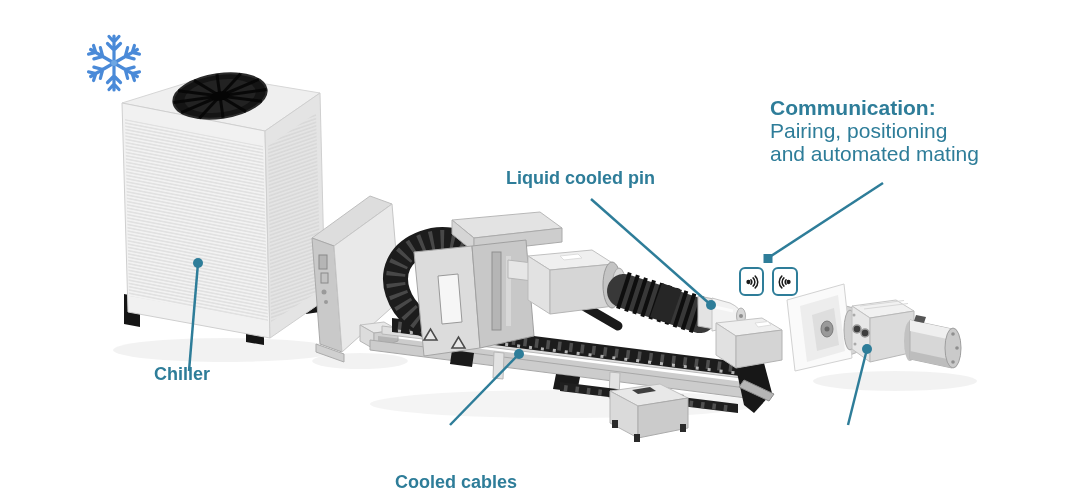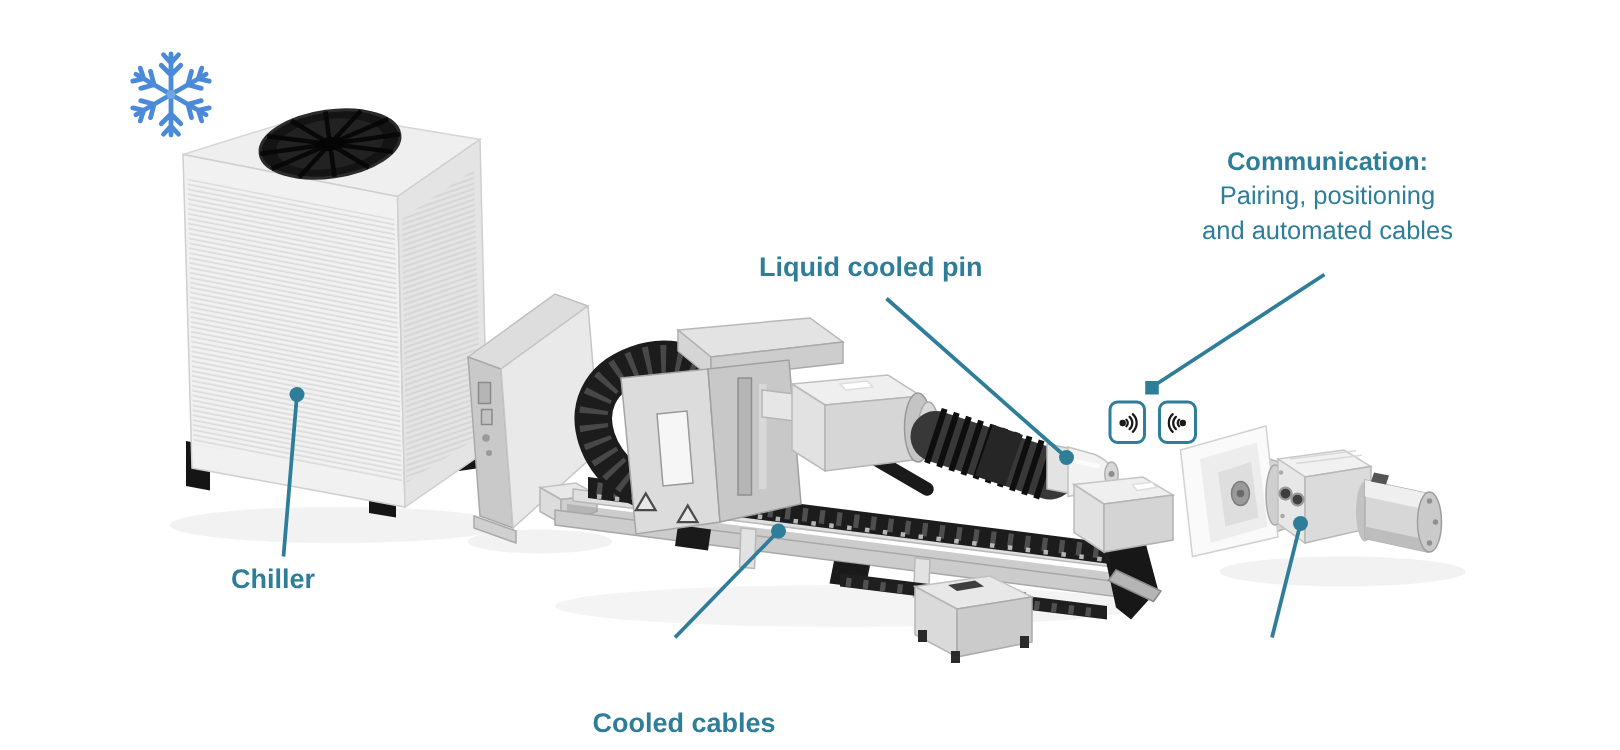--- a/index.html
+++ b/index.html
@@ -18,23 +18,23 @@
   .lbl{
     position:absolute;
     color:var(--accent);
     font-weight:bold;
     font-size:18px;
     white-space:nowrap;
   }
   .comm-block{
     position:absolute;
     left:770px;top:96px;width:230px;
-    text-align:center;
+    text-align:left;
     color:var(--accent);
-    font-size:17px;
+    font-size:21px;
     line-height:23px;
   }
   .comm-block .t1{font-weight:bold;}
   .wifi-badge{
     position:absolute;
     width:21px;height:25px;
     border:2px solid var(--accent);
     border-radius:6px;
     background:#ffffff;
     display:flex;align-items:center;justify-content:center;
@@ -271,26 +271,26 @@
   </div>
   <div class="wifi-badge wifi-flip" style="left:772px;top:267px;width:22px;">
     <svg width="16" height="18" viewBox="0 0 18 18" fill="none">
       <circle cx="5" cy="9" r="2.4" fill="#1a1a1a"></circle>
       <path d="M7.8,6.6 a3.3,3.3 0 0 1 0,4.8" stroke="#1a1a1a" stroke-width="1.7" stroke-linecap="round"></path>
       <path d="M10.2,4.4 a6.2,6.2 0 0 1 0,9.2" stroke="#1a1a1a" stroke-width="1.7" stroke-linecap="round"></path>
       <path d="M12.6,2.4 a9,9 0 0 1 0,13.2" stroke="#1a1a1a" stroke-width="1.7" stroke-linecap="round"></path>
     </svg>
   </div>
 
-  <div class="lbl" style="left:154px;top:376px;">Chiller</div>
+  <div class="lbl" style="left:154px;top:364px;">Chiller</div>
 
   <div class="lbl" style="left:506px;top:168px;">Liquid cooled pin</div>
 
   <div class="comm-block">
     <div class="t1">Communication:</div>
     <div>Pairing, positioning</div>
-    <div>and automated cables</div>
+    <div>and automated mating</div>
   </div>
 
   <div class="lbl" style="left:395px;top:428px;margin-top:44px;">Cooled cables</div>
 
 
 </div>
 
 </body></html>

